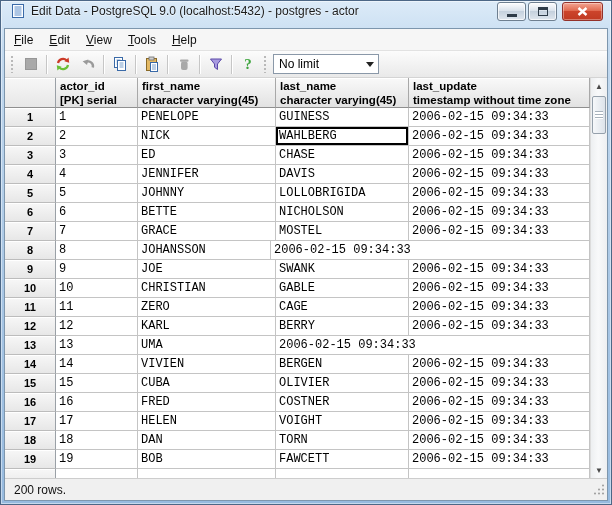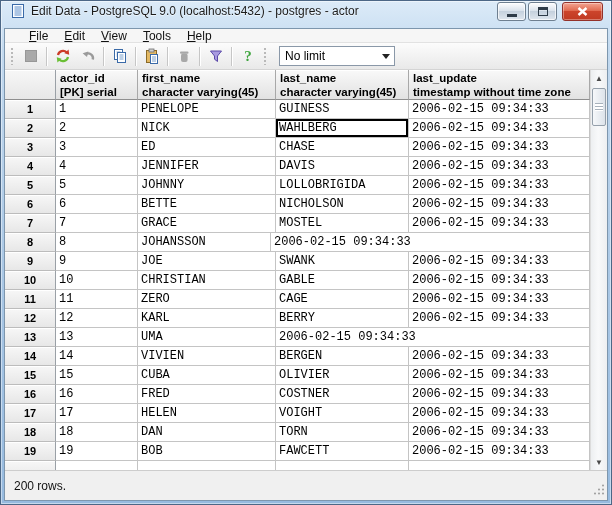--- a/index.html
+++ b/index.html
@@ -22,34 +22,34 @@
              box-shadow:inset 0 0 0 1px rgba(255,255,255,.7); }
   .win-btn.close { width:41px; border-color:#93312a; margin-left:3px;
              background:linear-gradient(#f3a491,#e06a50 45%,#cd452c 46%,#c03a22);
              box-shadow:inset 0 0 0 1px rgba(255,255,255,.35); }
   .glyph-min { width:10px; height:3px; background:#2e3b48; margin-top:8px; }
   .glyph-max { width:10px; height:9px; border:1px solid #2e3b48; border-top:3px solid #2e3b48; background:transparent; }
 
   
   .client { flex:1; background:#f2f2f2; border:1px solid #7d96ad; display:flex; flex-direction:column; overflow:hidden; }
 
-  .menubar { height:14px; background:#f6f6f6; border-bottom:1px solid #e2e2e2;
-             display:flex; align-items:center; padding-left:16px; flex:0 0 auto; }
+  .menubar { height:22px; background:#f6f6f6; border-bottom:1px solid #e2e2e2;
+             display:flex; align-items:center; padding-left:1px; flex:0 0 auto; }
   .menu-item { font-size:12px; color:#111; padding:3px 8px; cursor:default; }
   .accel { text-decoration:underline; }
 
   .toolbar { height:27px; background:linear-gradient(#fcfcfc,#e9e9e9); border-bottom:1px solid #d4d4d4;
              display:flex; align-items:center; padding:0 2px; flex:0 0 auto; }
   .gripper { width:5px; height:17px; margin:0 3px;
              background:repeating-linear-gradient(180deg,#b9b9b9 0 2px,transparent 2px 4px);
              background-size:2px 100%; background-repeat:no-repeat; background-position:1px 0; }
   .tb-btn { width:25px; height:23px; display:flex; align-items:center; justify-content:center; border-radius:2px; }
   .tb-sep { width:1px; height:19px; background:#c6c6c6; margin:0 3px; box-shadow:1px 0 0 #fff; }
-  .combobox { width:116px; height:20px; background:#fff; border:1px solid #8a98a8;
-              display:flex; align-items:center; margin-left:8px;justify-content:space-between; }
+  .combobox { width:106px; height:20px; background:#fff; border:1px solid #8a98a8;
+              display:flex; align-items:center; margin-left:2px;justify-content:space-between; }
   .combo-value { flex:1; font-size:12px; padding-left:5px; color:#000; }
   .combo-arrow { width:16px; display:flex; align-items:center; justify-content:center; }
   .combo-arrow i { width:0; height:0; border-left:4px solid transparent; border-right:4px solid transparent; border-top:5px solid #222; }
 
   
   .grid { flex:0 0 400px; display:flex; background:#fff; overflow:hidden; }
   .grid-main { flex:1; display:flex; flex-direction:column; overflow:hidden; }
   .grid-header { height:30px; display:flex; flex:0 0 auto; }
   .grid-body { height:370px; overflow:hidden; }
   .grid-row { display:flex; height:19px; }

